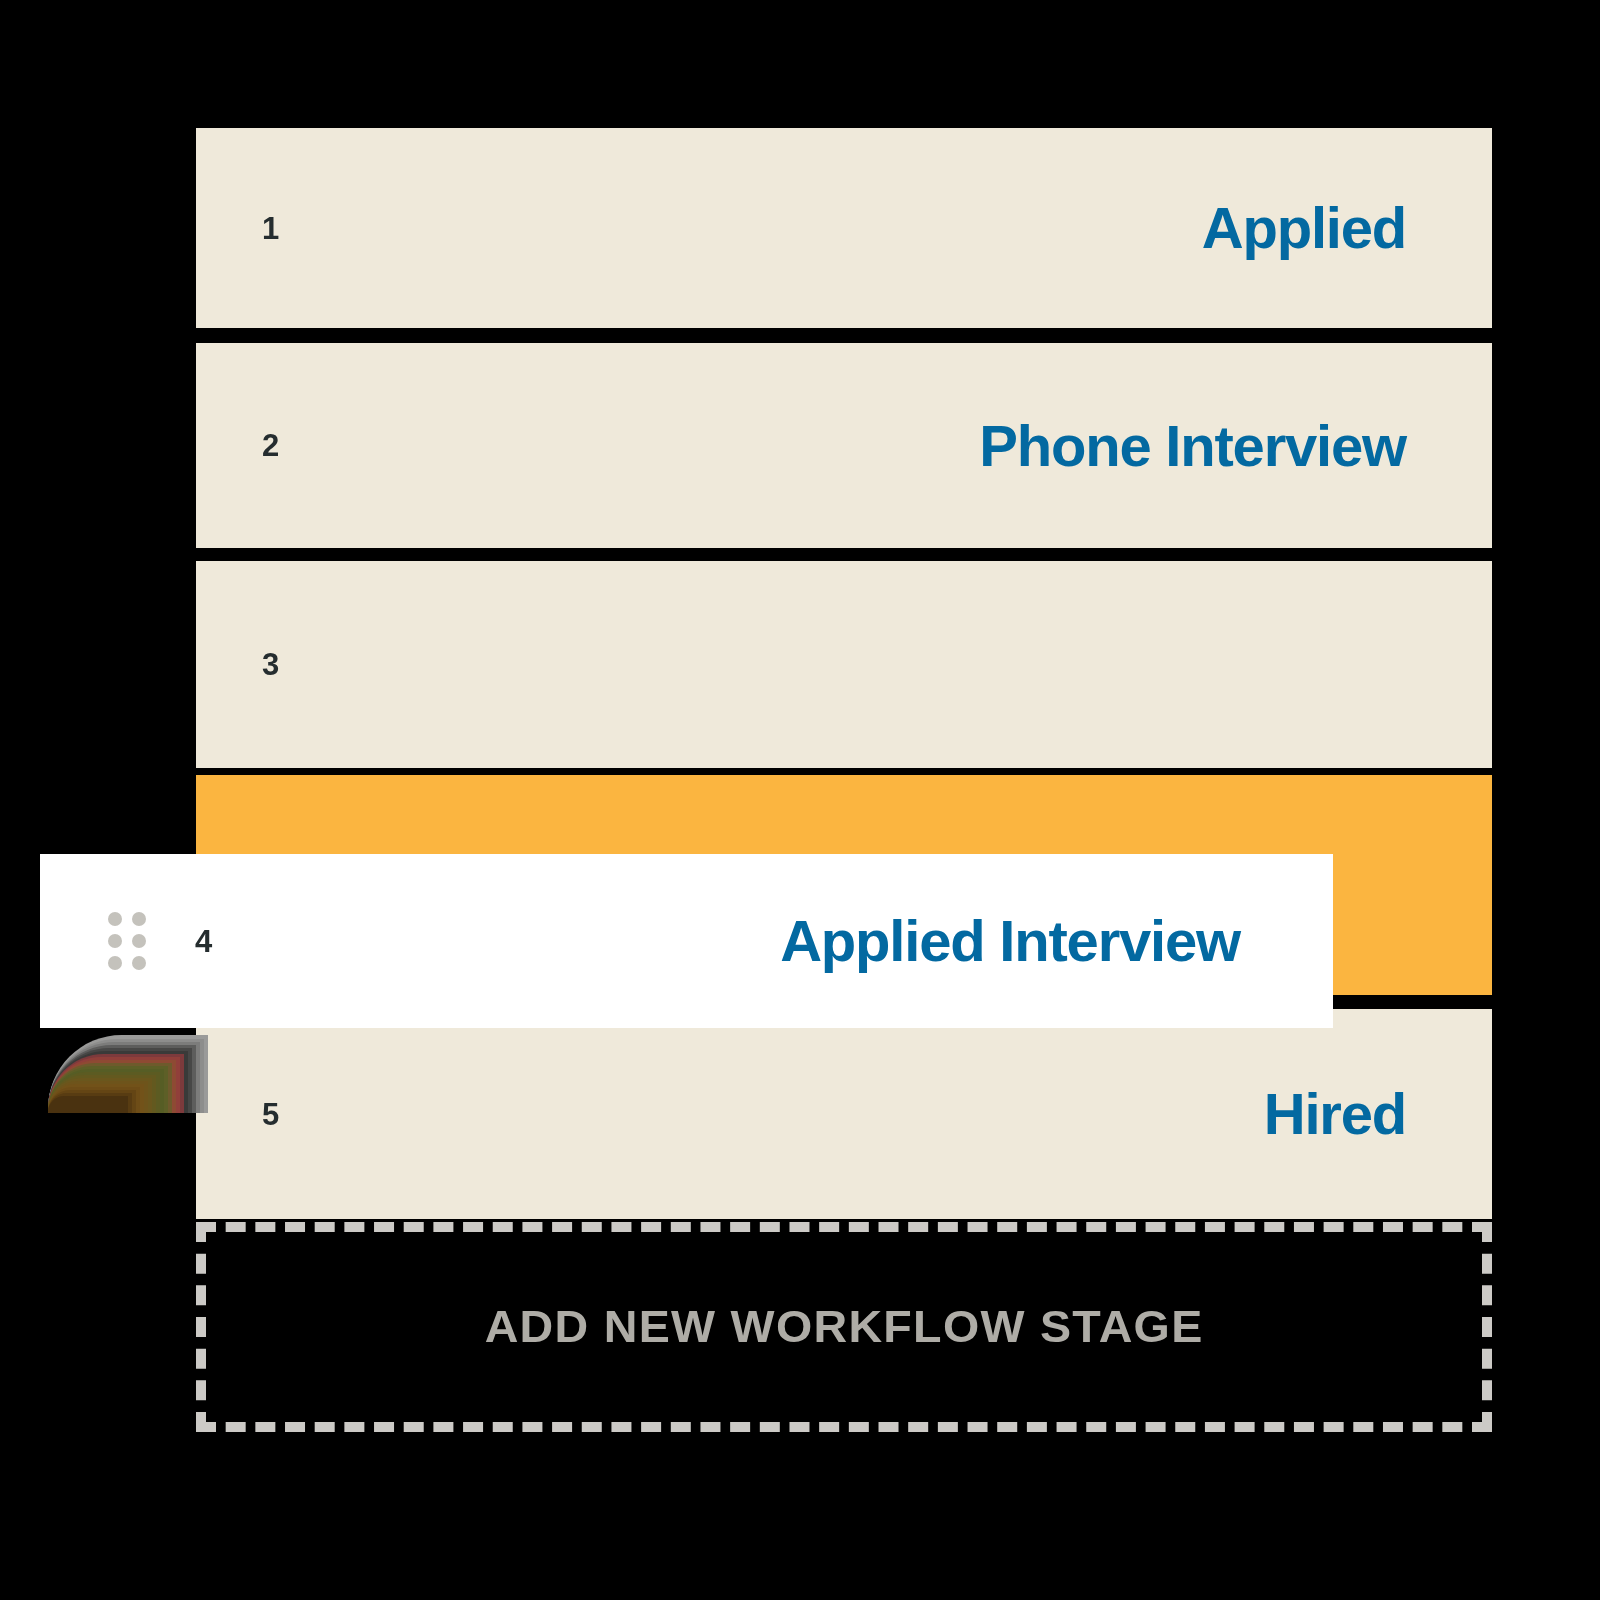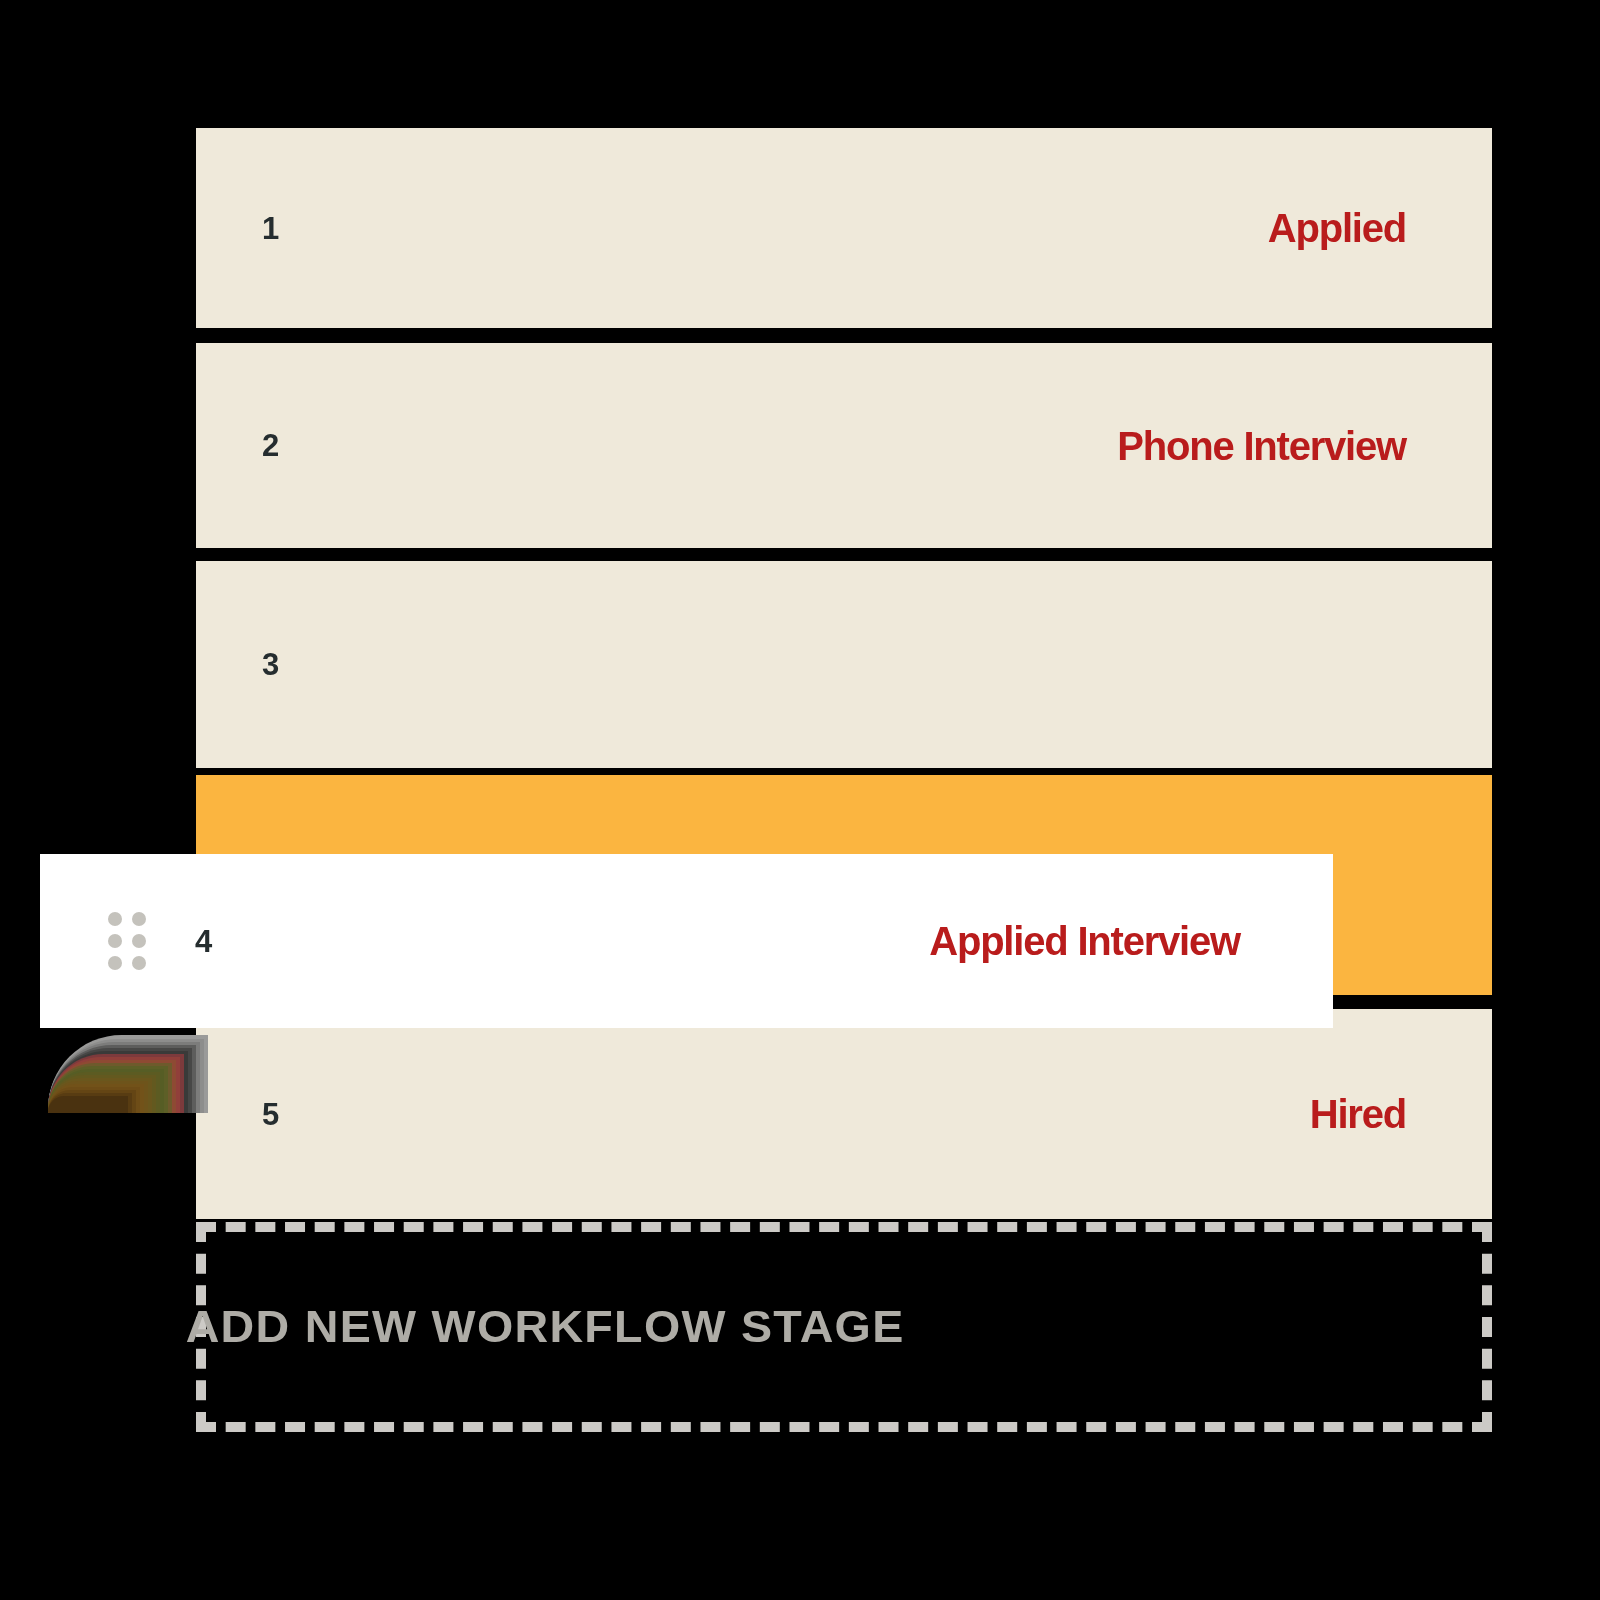--- a/index.html
+++ b/index.html
@@ -43,23 +43,23 @@
     font-size: 31px;
     font-weight: 700;
     color: #252D2F;
     letter-spacing: -0.5px;
     line-height: 1;
   }
 
   .row-title {
     position: absolute;
     right: 86px;
-    font-size: 40px;
+    font-size: 58px;
     font-weight: 700;
-    color: #b91c1c;
+    color: #0369a1;
     letter-spacing: -1.2px;
     line-height: 1;
     white-space: nowrap;
   }
 
   
   #row-1 { top: 128px;  height: 200px; }
   #row-2 { top: 343px;  height: 205px; }
   #row-3 { top: 561px;  height: 207px; }
   #row-4 { top: 775px;  height: 220px; }
@@ -121,20 +121,21 @@
   #add-stage {
     position: absolute;
     left: 196px;
     top: 1222px;
     width: 1296px;
     height: 210px;
     box-sizing: border-box;
     border: 10px dashed #CCCAC6;
     display: flex;
     align-items: center;
+    justify-content: center;
     background: transparent;
   }
   #add-stage-label {
     font-size: 44px;
     font-weight: 800;
     letter-spacing: 1.2px;
     color: #AEACA6;
     text-transform: uppercase;
     transform: scaleX(1.06);
     white-space: nowrap;

